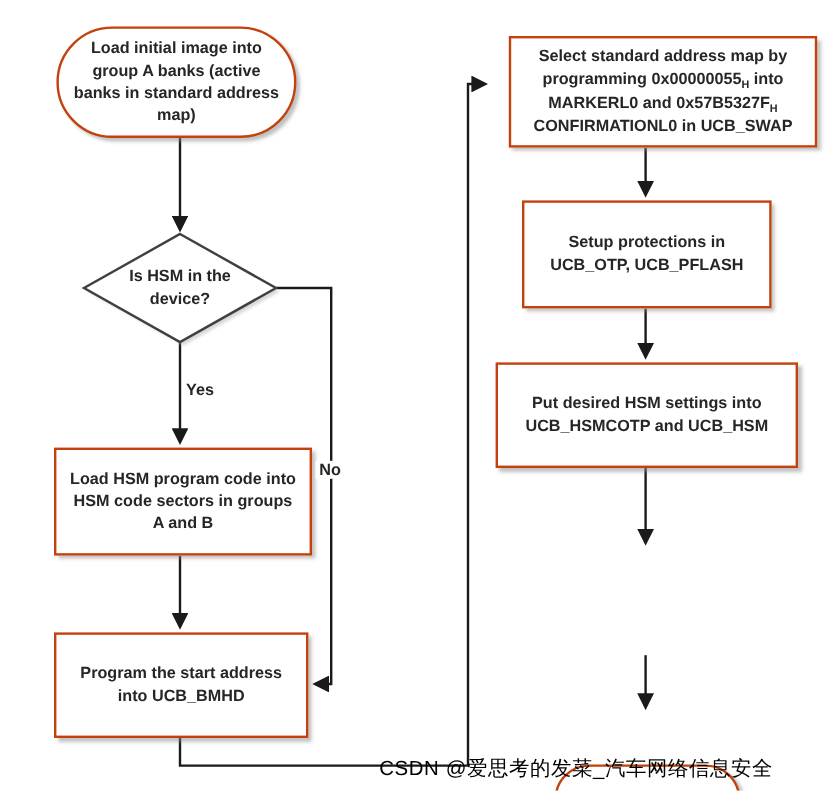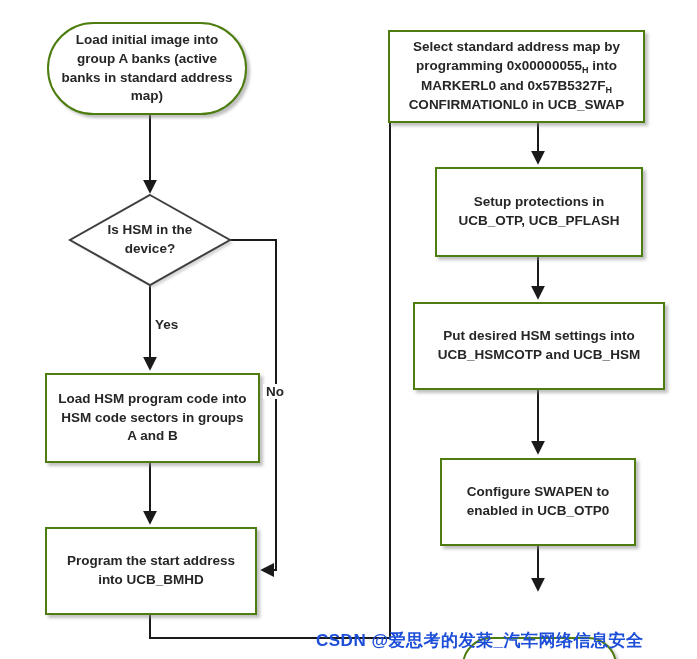--- a/index.html
+++ b/index.html
@@ -3,39 +3,39 @@
 <meta charset="utf-8">
 <style>
   html,body{margin:0;padding:0;background:#ffffff;}
   .canvas{
     position:relative;width:697px;height:659px;background:#ffffff;overflow:hidden;
     font-family:"Liberation Sans",sans-serif;color:#262626;
   }
   svg.wires{position:absolute;left:0;top:0;width:697px;height:659px;z-index:1;}
   .node{
     position:absolute;z-index:2;display:flex;align-items:center;justify-content:center;
-    text-align:center;background:#ffffff;border:2px solid #4d7c0f;
+    text-align:center;background:#ffffff;border:2px solid #c2410c;
     box-shadow:3px 3px 3px rgba(140,140,140,0.55);
     font-size:13.5px;font-weight:bold;line-height:1.4;color:#262626;
     box-sizing:border-box;padding:4px 8px;
   }
   .ellipse{border-radius:50px;}
   .diamond-label{
     position:absolute;z-index:2;display:flex;align-items:center;justify-content:flex-start;
     text-align:center;font-size:13.5px;font-weight:bold;line-height:1.4;color:#262626;
     background:transparent;border:none;box-shadow:none;
   }
   .branch-label{
     position:absolute;z-index:3;background:#ffffff;padding:0 3px;
     font-size:13.5px;font-weight:bold;color:#262626;
   }
   .sub{font-size:9px;vertical-align:-3px;}
   .watermark{
     position:absolute;z-index:5;left:316px;top:629px;width:381px;
-    font-size:17px;color:#1d4ed8;white-space:nowrap;letter-spacing:0.5px;font-weight:bold;
+    font-size:17px;color:#000000;white-space:nowrap;letter-spacing:0.5px;
   }
 </style>
 </head>
 <body>
 
 <div class="canvas">
 
   <svg class="wires" viewBox="0 0 697 659">
     <defs>
       <marker id="arrow" viewBox="0 0 10 10" refX="8" refY="5" markerWidth="7" markerHeight="7" orient="auto-start-reverse">
@@ -72,35 +72,32 @@
   <div class="branch-label" style="left:263px;top:384px;text-align:right;">No</div>
 
   <div class="node" style="left:45px;top:527px;width:212px;height:88px;">
     <span>Program the start address into UCB_BMHD</span>
   </div>
 
   <div class="node" style="left:45px;top:373px;width:215px;height:90px;">
     <span>Load HSM program code into HSM code sectors in groups A and B</span>
   </div>
 
-  <div class="node" style="left:388px;top:30px;width:257px;height:93px;">
+  <div class="node" style="left:424px;top:30px;width:257px;height:93px;">
     <span><span>Select standard address map by programming 0x00000055</span><span class="sub">H</span><span> into MARKERL0 and 0x57B5327F</span><span class="sub">H</span><span> CONFIRMATIONL0 in UCB_SWAP</span></span>
   </div>
 
   <div class="node" style="left:435px;top:167px;width:208px;height:90px;">
     <span>Setup protections in UCB_OTP, UCB_PFLASH</span>
   </div>
 
   <div class="node" style="left:413px;top:302px;width:252px;height:88px;">
     <span>Put desired HSM settings into UCB_HSMCOTP and UCB_HSM</span>
   </div>
 
-  <div class="node" style="left:440px;top:458px;width:196px;height:88px;">
-    <span>Configure SWAPEN to enabled in UCB_OTP0</span>
-  </div>
 
   <div class="node ellipse" style="left:462px;top:595px;width:155px;height:70px;border-radius:29px;margin-top:42px;">
     <span>System Reset</span>
   </div>
 
   <div class="watermark">CSDN @爱思考的发菜_汽车网络信息安全</div>
 
 </div>
 
 </body></html>

